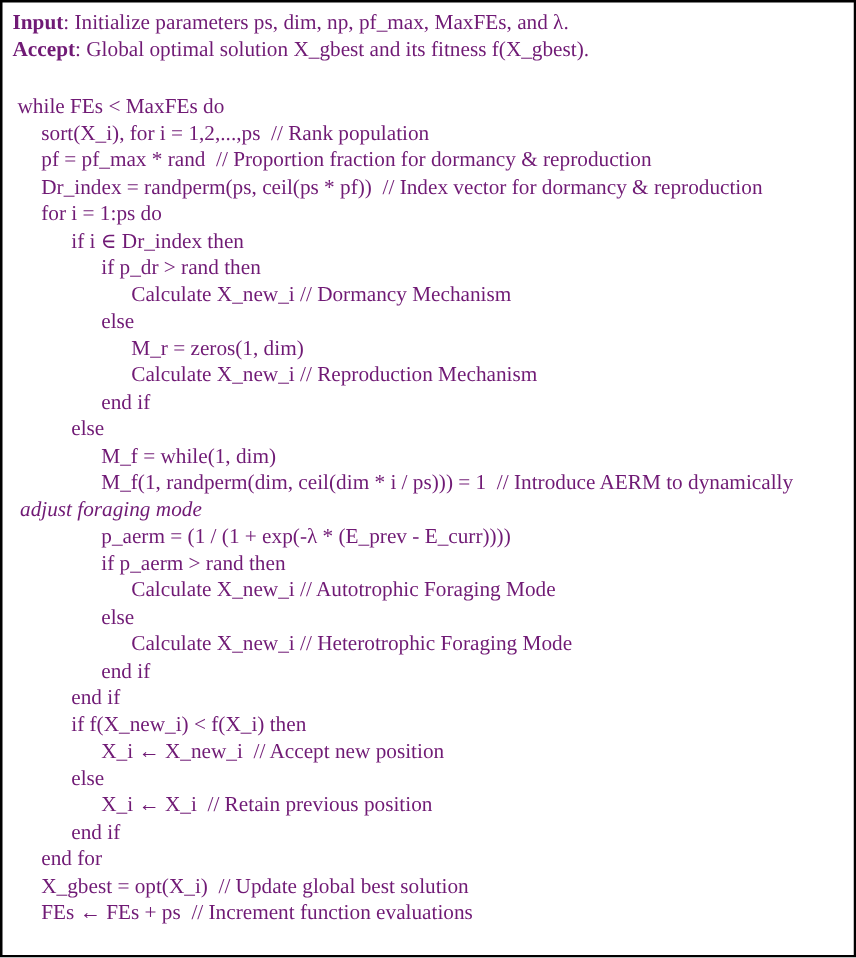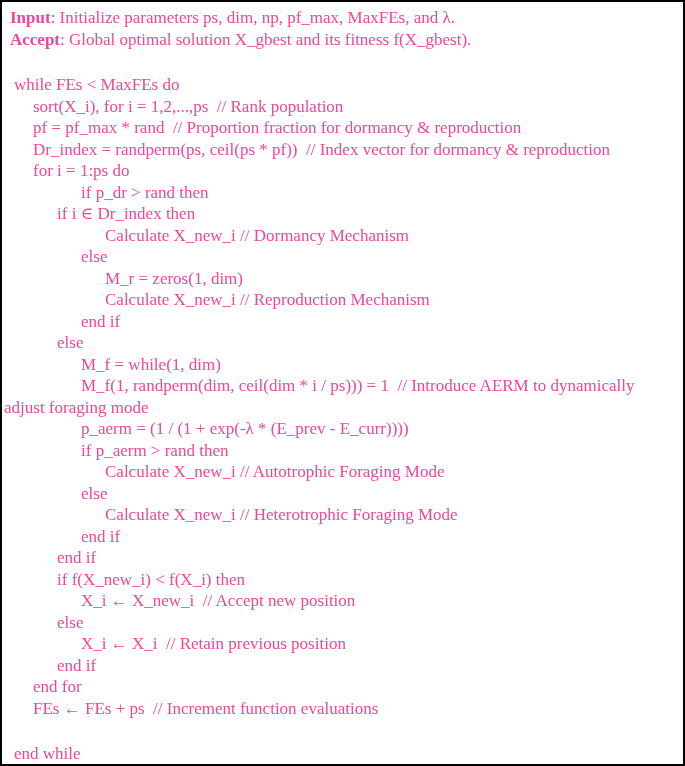--- a/index.html
+++ b/index.html
@@ -10,49 +10,49 @@
   .algo-box {
     box-sizing: border-box;
     width: 685px;
     height: 766px;
     border: 2px solid #000000;
     background: #ffffff;
     padding: 5px 4px 4px 2px;
     font-family: "Liberation Serif", "DejaVu Serif", serif;
     font-size: 17px;
     line-height: 21.5px;
-    color: #ec4899;
+    color: #701a75;
     overflow: hidden;
   }
   .line {
     white-space: pre-wrap;
   }
   .line b { font-weight: bold; }
   
-  .i0 { margin-left: 0px;   }  
+  .i0 { margin-left: 12px; font-style: italic;   }  
   .ia { margin-left: 6px;   }  
   .ib { margin-left: 10px; margin-top: 24px;  }  
   .i1 { margin-left: 29px;  }
   .i2 { margin-left: 53px;  }
   .i3 { margin-left: 77px;  }
   .i4 { margin-left: 101px; }
 </style>
 </head>
 <body>
 
 <div class="algo-box">
   <div class="line ia"><b>Input</b><span>: Initialize parameters ps, dim, np, pf_max, MaxFEs, and λ.</span></div>
   <div class="line ia"><b>Accept</b><span>: Global optimal solution X_gbest and its fitness f(X_gbest).</span></div>
   <div class="line ib">while FEs &lt; MaxFEs do</div>
   <div class="line i1">sort(X_i), for i = 1,2,...,ps  // Rank population</div>
   <div class="line i1">pf = pf_max * rand  // Proportion fraction for dormancy &amp; reproduction</div>
   <div class="line i1">Dr_index = randperm(ps, ceil(ps * pf))  // Index vector for dormancy &amp; reproduction</div>
   <div class="line i1">for i = 1:ps do</div>
+  <div class="line i2">if i ∈ Dr_index then</div>
   <div class="line i3">if p_dr &gt; rand then</div>
-  <div class="line i2">if i ∈ Dr_index then</div>
   <div class="line i4">Calculate X_new_i // Dormancy Mechanism</div>
   <div class="line i3">else</div>
   <div class="line i4">M_r = zeros(1, dim)</div>
   <div class="line i4">Calculate X_new_i // Reproduction Mechanism</div>
   <div class="line i3">end if</div>
   <div class="line i2">else</div>
   <div class="line i3">M_f = while(1, dim)</div>
   <div class="line i3">M_f(1, randperm(dim, ceil(dim * i / ps))) = 1  // Introduce AERM to dynamically</div>
   <div class="line i0">adjust foraging mode</div>
   <div class="line i3">p_aerm = (1 / (1 + exp(-λ * (E_prev - E_curr))))</div>
@@ -61,15 +61,16 @@
   <div class="line i3">else</div>
   <div class="line i4">Calculate X_new_i // Heterotrophic Foraging Mode</div>
   <div class="line i3">end if</div>
   <div class="line i2">end if</div>
   <div class="line i2">if f(X_new_i) &lt; f(X_i) then</div>
   <div class="line i3">X_i ← X_new_i  // Accept new position</div>
   <div class="line i2">else</div>
   <div class="line i3">X_i ← X_i  // Retain previous position</div>
   <div class="line i2">end if</div>
   <div class="line i1">end for</div>
+  <div class="line i1">X_gbest = opt(X_i)  // Update global best solution</div>
   <div class="line i1">FEs ← FEs + ps  // Increment function evaluations</div>
   <div class="line ib">end while</div>
 </div>
 
 </body></html>

